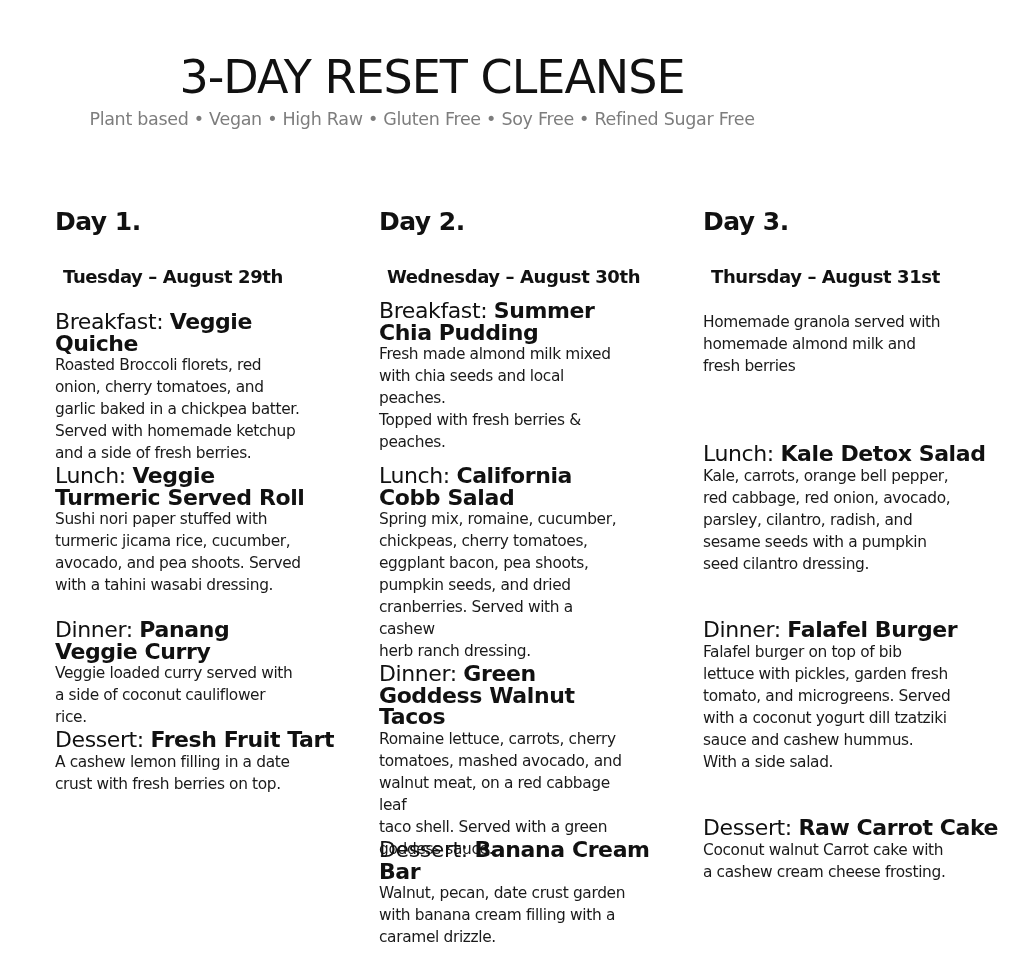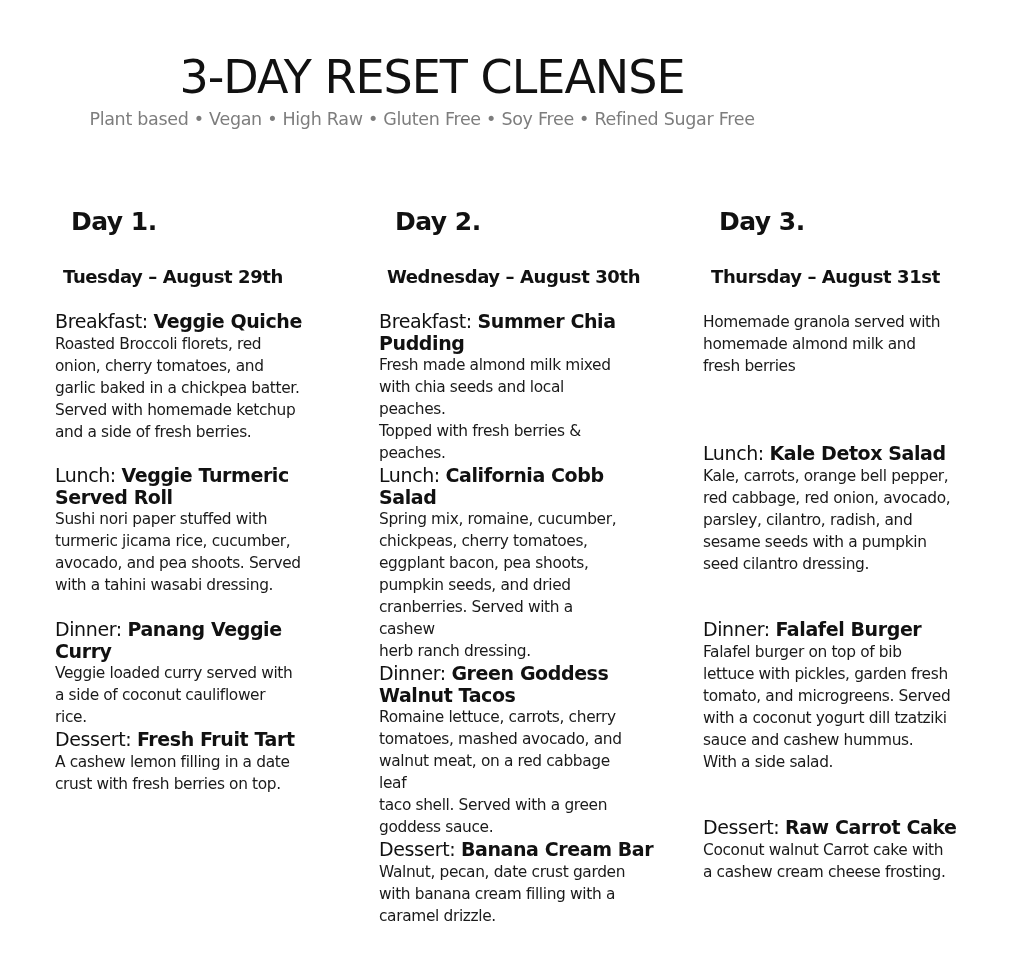--- a/index.html
+++ b/index.html
@@ -3,24 +3,24 @@
   <meta charset="utf-8">
   <style>
     html, body { margin: 0; padding: 0; background: #ffffff; }
     body { width: 1024px; height: 957px; position: relative; overflow: hidden;
            font-family: "DejaVu Sans", sans-serif; color: #111111; }
     .title { position: absolute; left: 0; width: 864px; top: 50px; text-align: center;
              font-size: 46px; font-weight: normal; letter-spacing: -1px; color: #111; }
     .subtitle { position: absolute; left: 0; width: 844px; top: 109px; text-align: center;
                 font-size: 17.5px; color: #7d7d7d; letter-spacing: -0.3px; }
     .col { position: absolute; top: 0; width: 300px; }
-    .day { position: absolute; left: 16px; top: 207px; font-size: 25px; font-weight: bold; letter-spacing: -0.5px; }
+    .day { position: absolute; left: 0; top: 207px; font-size: 25px; font-weight: bold; letter-spacing: -0.5px; }
     .date { position: absolute; left: 8px; top: 266px; font-size: 18px; font-weight: bold; letter-spacing: -0.4px; white-space: nowrap; }
     .meal { position: absolute; left: 0; width: 300px; }
-    .meal-head { font-size: 19px; line-height: 21.5px; letter-spacing: -0.4px; }
+    .meal-head { font-size: 22px; line-height: 21.5px; letter-spacing: -0.4px; }
     .meal-head .dish { font-weight: bold; }
     .meal-desc { font-size: 15.4px; line-height: 22px; letter-spacing: -0.35px; color: #1a1a1a; white-space: pre-line; }
   </style>
 </head>
 <body>
 
 <div class="title">3-DAY RESET CLEANSE</div>
 <div class="subtitle">Plant based • Vegan • High Raw • Gluten Free • Soy Free • Refined Sugar Free</div>
 
 <div class="col" style="left:55px;">
@@ -66,21 +66,21 @@
     </div>
     <div class="meal-desc">A cashew lemon filling in a date
 crust with fresh berries on top.</div>
   </div>
 </div>
 
 <div class="col" style="left:379px;">
   <div class="day">Day 2.</div>
   <div class="date">Wednesday – August 30th</div>
 
-  <div class="meal" style="top:311px; width:250px;">
+  <div class="meal" style="top:300px; width:250px;">
     <div class="meal-head">
       <span>Breakfast:</span>
       <span class="dish">Summer Chia Pudding</span>
     </div>
     <div class="meal-desc">Fresh made almond milk mixed
 with chia seeds and local peaches.
 Topped with fresh berries &amp;
 peaches.</div>
   </div>
 

